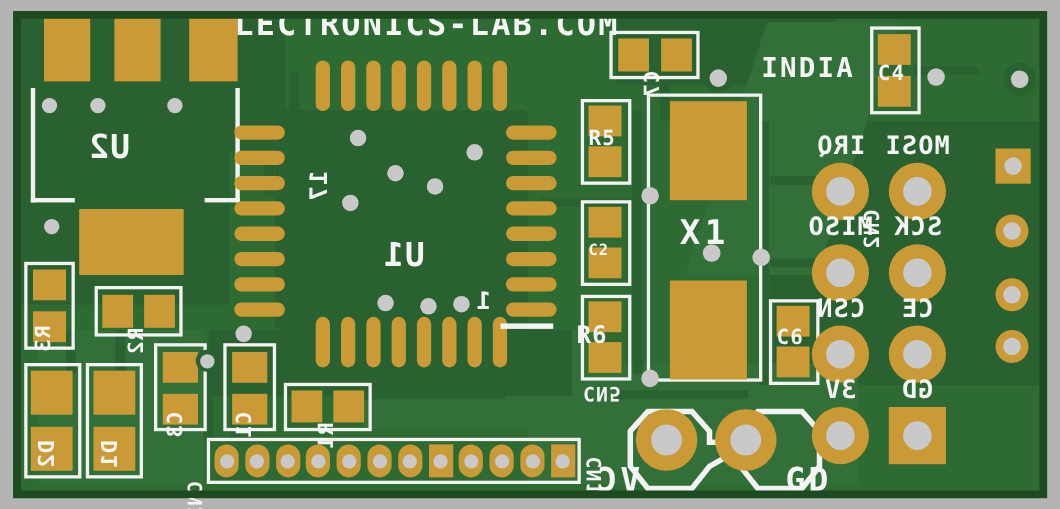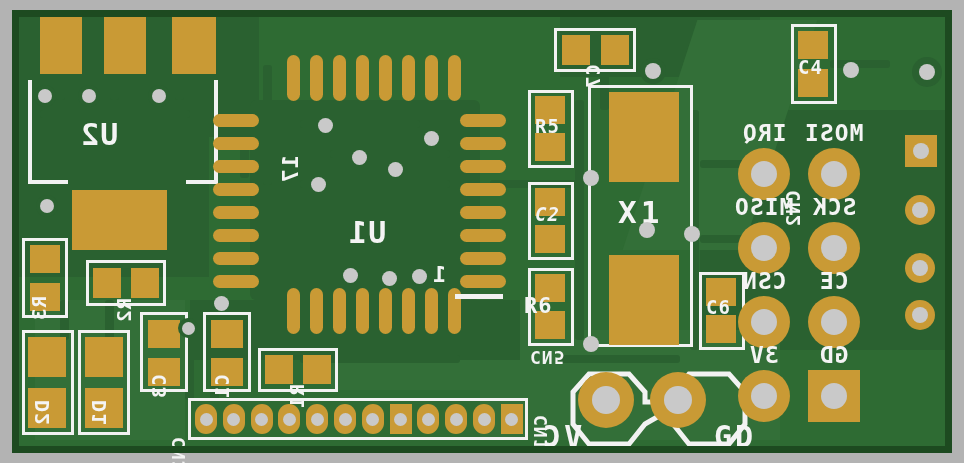--- a/index.html
+++ b/index.html
@@ -241,26 +241,28 @@
   <div class="via" style="left:318px;top:118px;width:15px;height:15px;"></div>
   <div class="via" style="left:352px;top:150px;width:15px;height:15px;"></div>
   <div class="via" style="left:388px;top:162px;width:15px;height:15px;"></div>
   <div class="via" style="left:424px;top:131px;width:15px;height:15px;"></div>
   <div class="via" style="left:311px;top:177px;width:15px;height:15px;"></div>
   <div class="via" style="left:343px;top:268px;width:15px;height:15px;"></div>
   <div class="via" style="left:382px;top:271px;width:15px;height:15px;"></div>
   <div class="via" style="left:412px;top:269px;width:15px;height:15px;"></div>
   <div class="via" style="left:214px;top:296px;width:15px;height:15px;"></div>
 
+  <div class="st" style="left:213px;top:8px;font-size:29px;letter-spacing:2px;">LECTRONICS-LAB.COM</div>
 
   <div class="silk" style="left:554px;top:28px;width:82px;height:44px;"></div>
   <div class="pad" style="left:562px;top:35px;width:28px;height:30px;"></div>
   <div class="pad" style="left:601px;top:35px;width:28px;height:30px;"></div>
   <div class="st rot90m" style="left:584px;top:64px;font-size:19px;">C7</div>
 
+  <div class="st" style="left:692px;top:49px;font-size:25px;letter-spacing:2px;">INDIA</div>
 
   <div class="silk" style="left:791px;top:24px;width:46px;height:80px;"></div>
   <div class="pad" style="left:798px;top:31px;width:30px;height:28px;"></div>
   <div class="pad" style="left:798px;top:69px;width:30px;height:28px;"></div>
   <div class="st" style="left:798px;top:58px;font-size:19px;">C4</div>
 
   <div class="via-ring" style="left:640px;top:58px;width:26px;height:26px;"></div>
   <div class="via" style="left:645px;top:63px;width:16px;height:16px;"></div>
   <div class="via" style="left:843px;top:62px;width:16px;height:16px;"></div>
 
@@ -268,21 +270,21 @@
   <div class="via" style="left:919px;top:64px;width:16px;height:16px;"></div>
 
   <div class="silk" style="left:528px;top:90px;width:46px;height:78px;"></div>
   <div class="pad" style="left:535px;top:96px;width:30px;height:28px;"></div>
   <div class="pad" style="left:535px;top:133px;width:30px;height:28px;"></div>
   <div class="st" style="left:535px;top:117px;font-size:19px;">R5</div>
 
   <div class="silk" style="left:528px;top:182px;width:46px;height:78px;"></div>
   <div class="pad" style="left:535px;top:188px;width:30px;height:28px;"></div>
   <div class="pad" style="left:535px;top:225px;width:30px;height:28px;"></div>
-  <div class="st" style="left:535px;top:205px;font-size:19px;font-style:italic;">C2</div>
+  <div class="st" style="left:535px;top:221px;font-size:14px;">C2</div>
 
   <div class="silk" style="left:528px;top:268px;width:46px;height:78px;"></div>
   <div class="pad" style="left:535px;top:274px;width:30px;height:28px;"></div>
   <div class="pad" style="left:535px;top:311px;width:30px;height:28px;"></div>
   <div class="st" style="left:524px;top:295px;font-size:22px;">R6</div>
 
   <div class="silk" style="left:588px;top:85px;width:105px;height:262px;"></div>
   <div class="pad" style="left:609px;top:92px;width:70px;height:90px;"></div>
   <div class="pad" style="left:609px;top:255px;width:70px;height:90px;"></div>
   <div class="st" style="left:618px;top:197px;font-size:31px;letter-spacing:4px;">X1</div>

